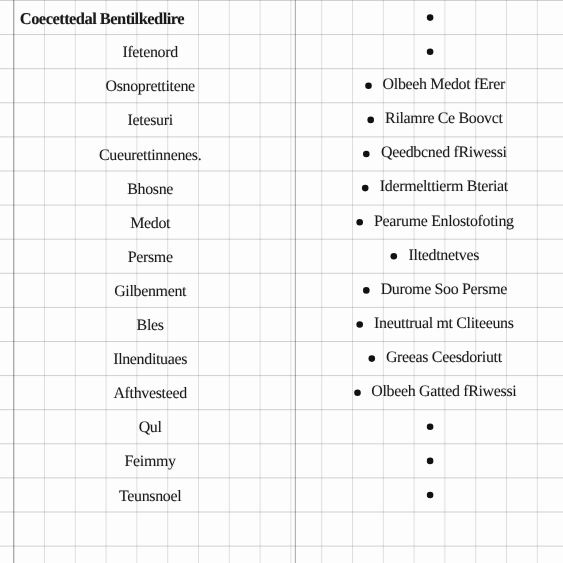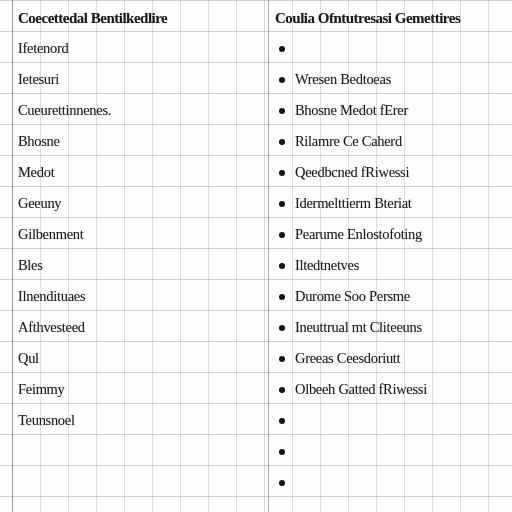--- a/index.html
+++ b/index.html
@@ -66,20 +66,21 @@
   letter-spacing: -0.5px;
   margin-top: 3px;
 }
 .row {
   display: flex;
   align-items: center;
   height: 31px;
   font-size: 14.5px;
   white-space: nowrap;
   letter-spacing: -0.3px;
+  justify-content: center;
 }
 .bullet {
   width: 6px;
   height: 6px;
   border-radius: 50%;
   background: #111;
   margin: 0 10px 0 4px;
   flex-shrink: 0;
 }
 .soft {
@@ -95,33 +96,36 @@
   <div class="vline b"></div>
 
   <div class="columns">
 
     <div class="col col-left">
       <div class="header soft">Coecettedal Bentilkedlire</div>
       <div class="row soft">
           <span>Ifetenord</span>
         </div>
       <div class="row soft">
+          <span>Osnoprettitene</span>
+        </div>
+      <div class="row soft">
           <span>Ietesuri</span>
         </div>
       <div class="row soft">
           <span>Cueurettinnenes.</span>
         </div>
       <div class="row soft">
           <span>Bhosne</span>
         </div>
       <div class="row soft">
           <span>Medot</span>
         </div>
       <div class="row soft">
-          <span>Geeuny</span>
+          <span>Persme</span>
         </div>
       <div class="row soft">
           <span>Gilbenment</span>
         </div>
       <div class="row soft">
           <span>Bles</span>
         </div>
       <div class="row soft">
           <span>Ilnendituaes</span>
         </div>
@@ -136,35 +140,33 @@
         </div>
       <div class="row soft">
           <span>Teunsnoel</span>
         </div>
       <div class="row soft">
           <span></span>
         </div>
     </div>
 
     <div class="col col-right">
-      <div class="header soft">Coulia Ofntutresasi Gemettires</div>
-      <div class="row soft">
-          <span class="bullet"></span>
-        </div>
-      <div class="row soft">
-          <span class="bullet"></span>
-          <span>Wresen Bedtoeas</span>
-        </div>
-      <div class="row soft">
-          <span class="bullet"></span>
-          <span>Bhosne Medot fErer</span>
-        </div>
-      <div class="row soft">
-          <span class="bullet"></span>
-          <span>Rilamre Ce Caherd</span>
+      <div class="row soft">
+          <span class="bullet"></span>
+        </div>
+      <div class="row soft">
+          <span class="bullet"></span>
+        </div>
+      <div class="row soft">
+          <span class="bullet"></span>
+          <span>Olbeeh Medot fErer</span>
+        </div>
+      <div class="row soft">
+          <span class="bullet"></span>
+          <span>Rilamre Ce Boovct</span>
         </div>
       <div class="row soft">
           <span class="bullet"></span>
           <span>Qeedbcned fRiwessi</span>
         </div>
       <div class="row soft">
           <span class="bullet"></span>
           <span>Idermelttierm Bteriat</span>
         </div>
       <div class="row soft">

